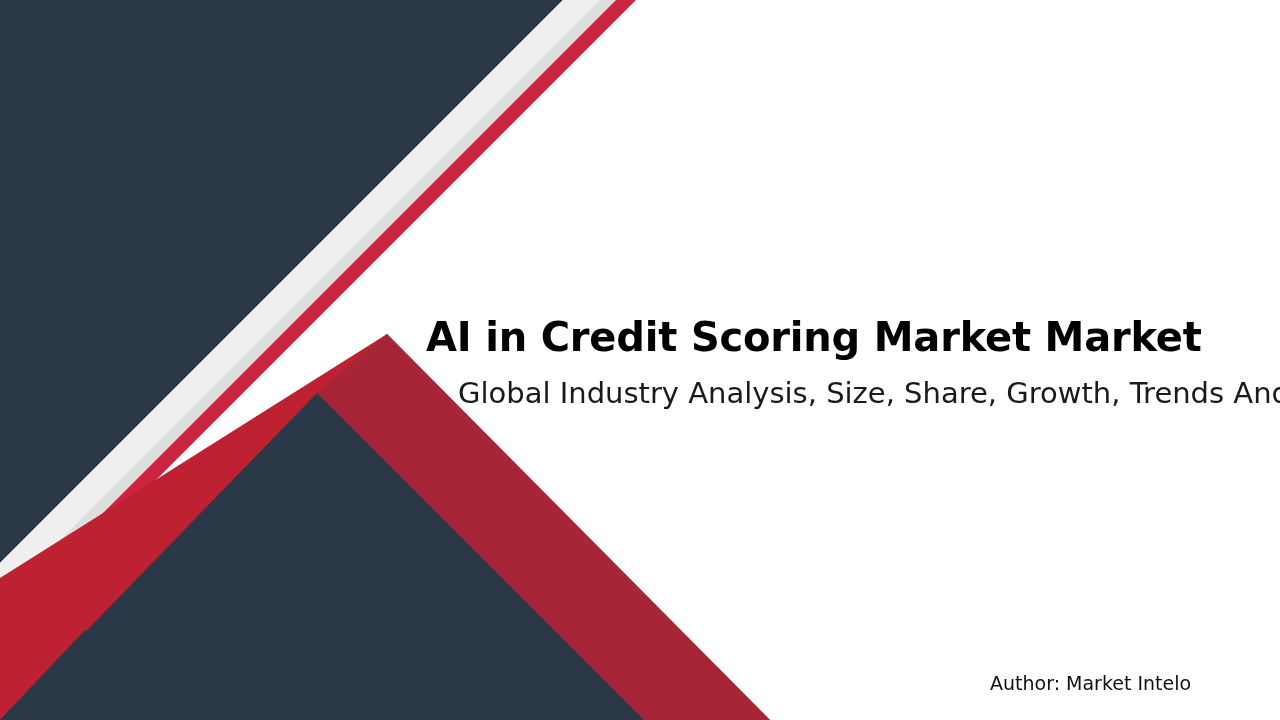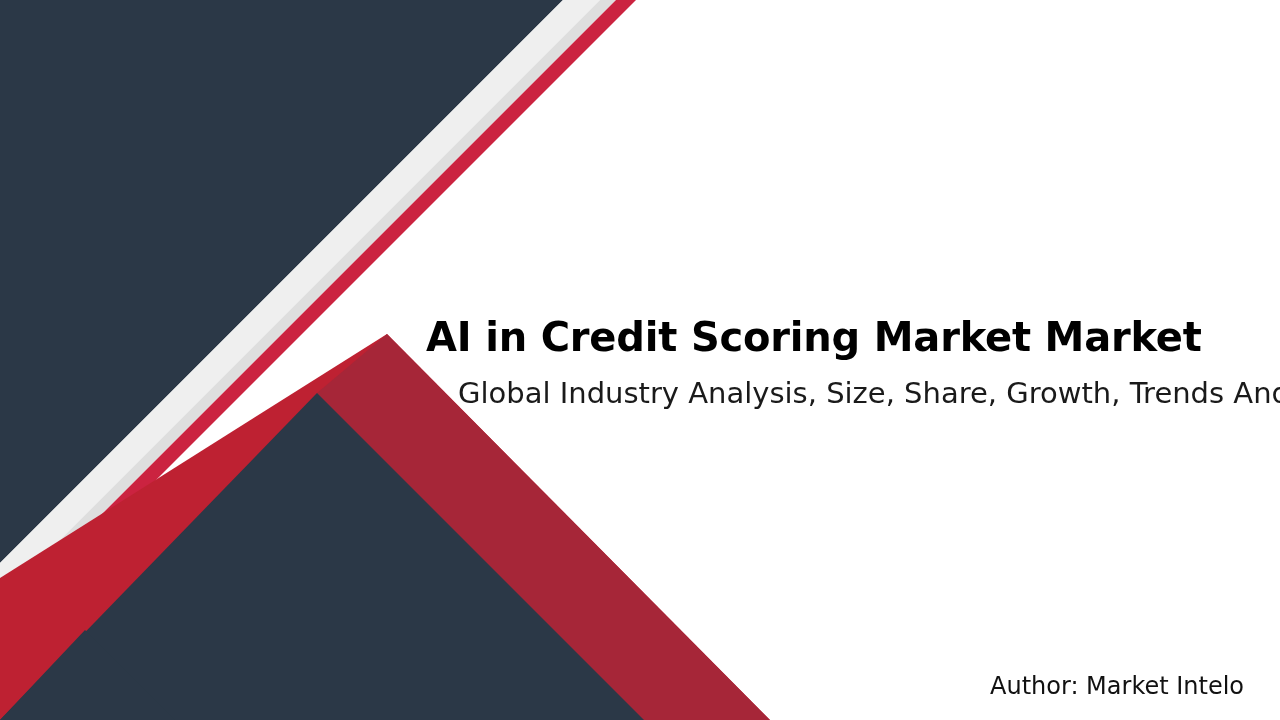--- a/index.html
+++ b/index.html
@@ -67,21 +67,21 @@
     line-height: 1.2;
     color: #1a1a1a;
     white-space: nowrap;
   }
 
   #author {
     position: absolute;
     left: 990px;
     top: 672px;
     margin: 0;
-    font-size: 24px;
+    font-size: 19px;
     font-weight: normal;
     color: #111111;
     white-space: nowrap;
   }
 </style>
 </head>
 <body>
 
 <div id="cover">
 

